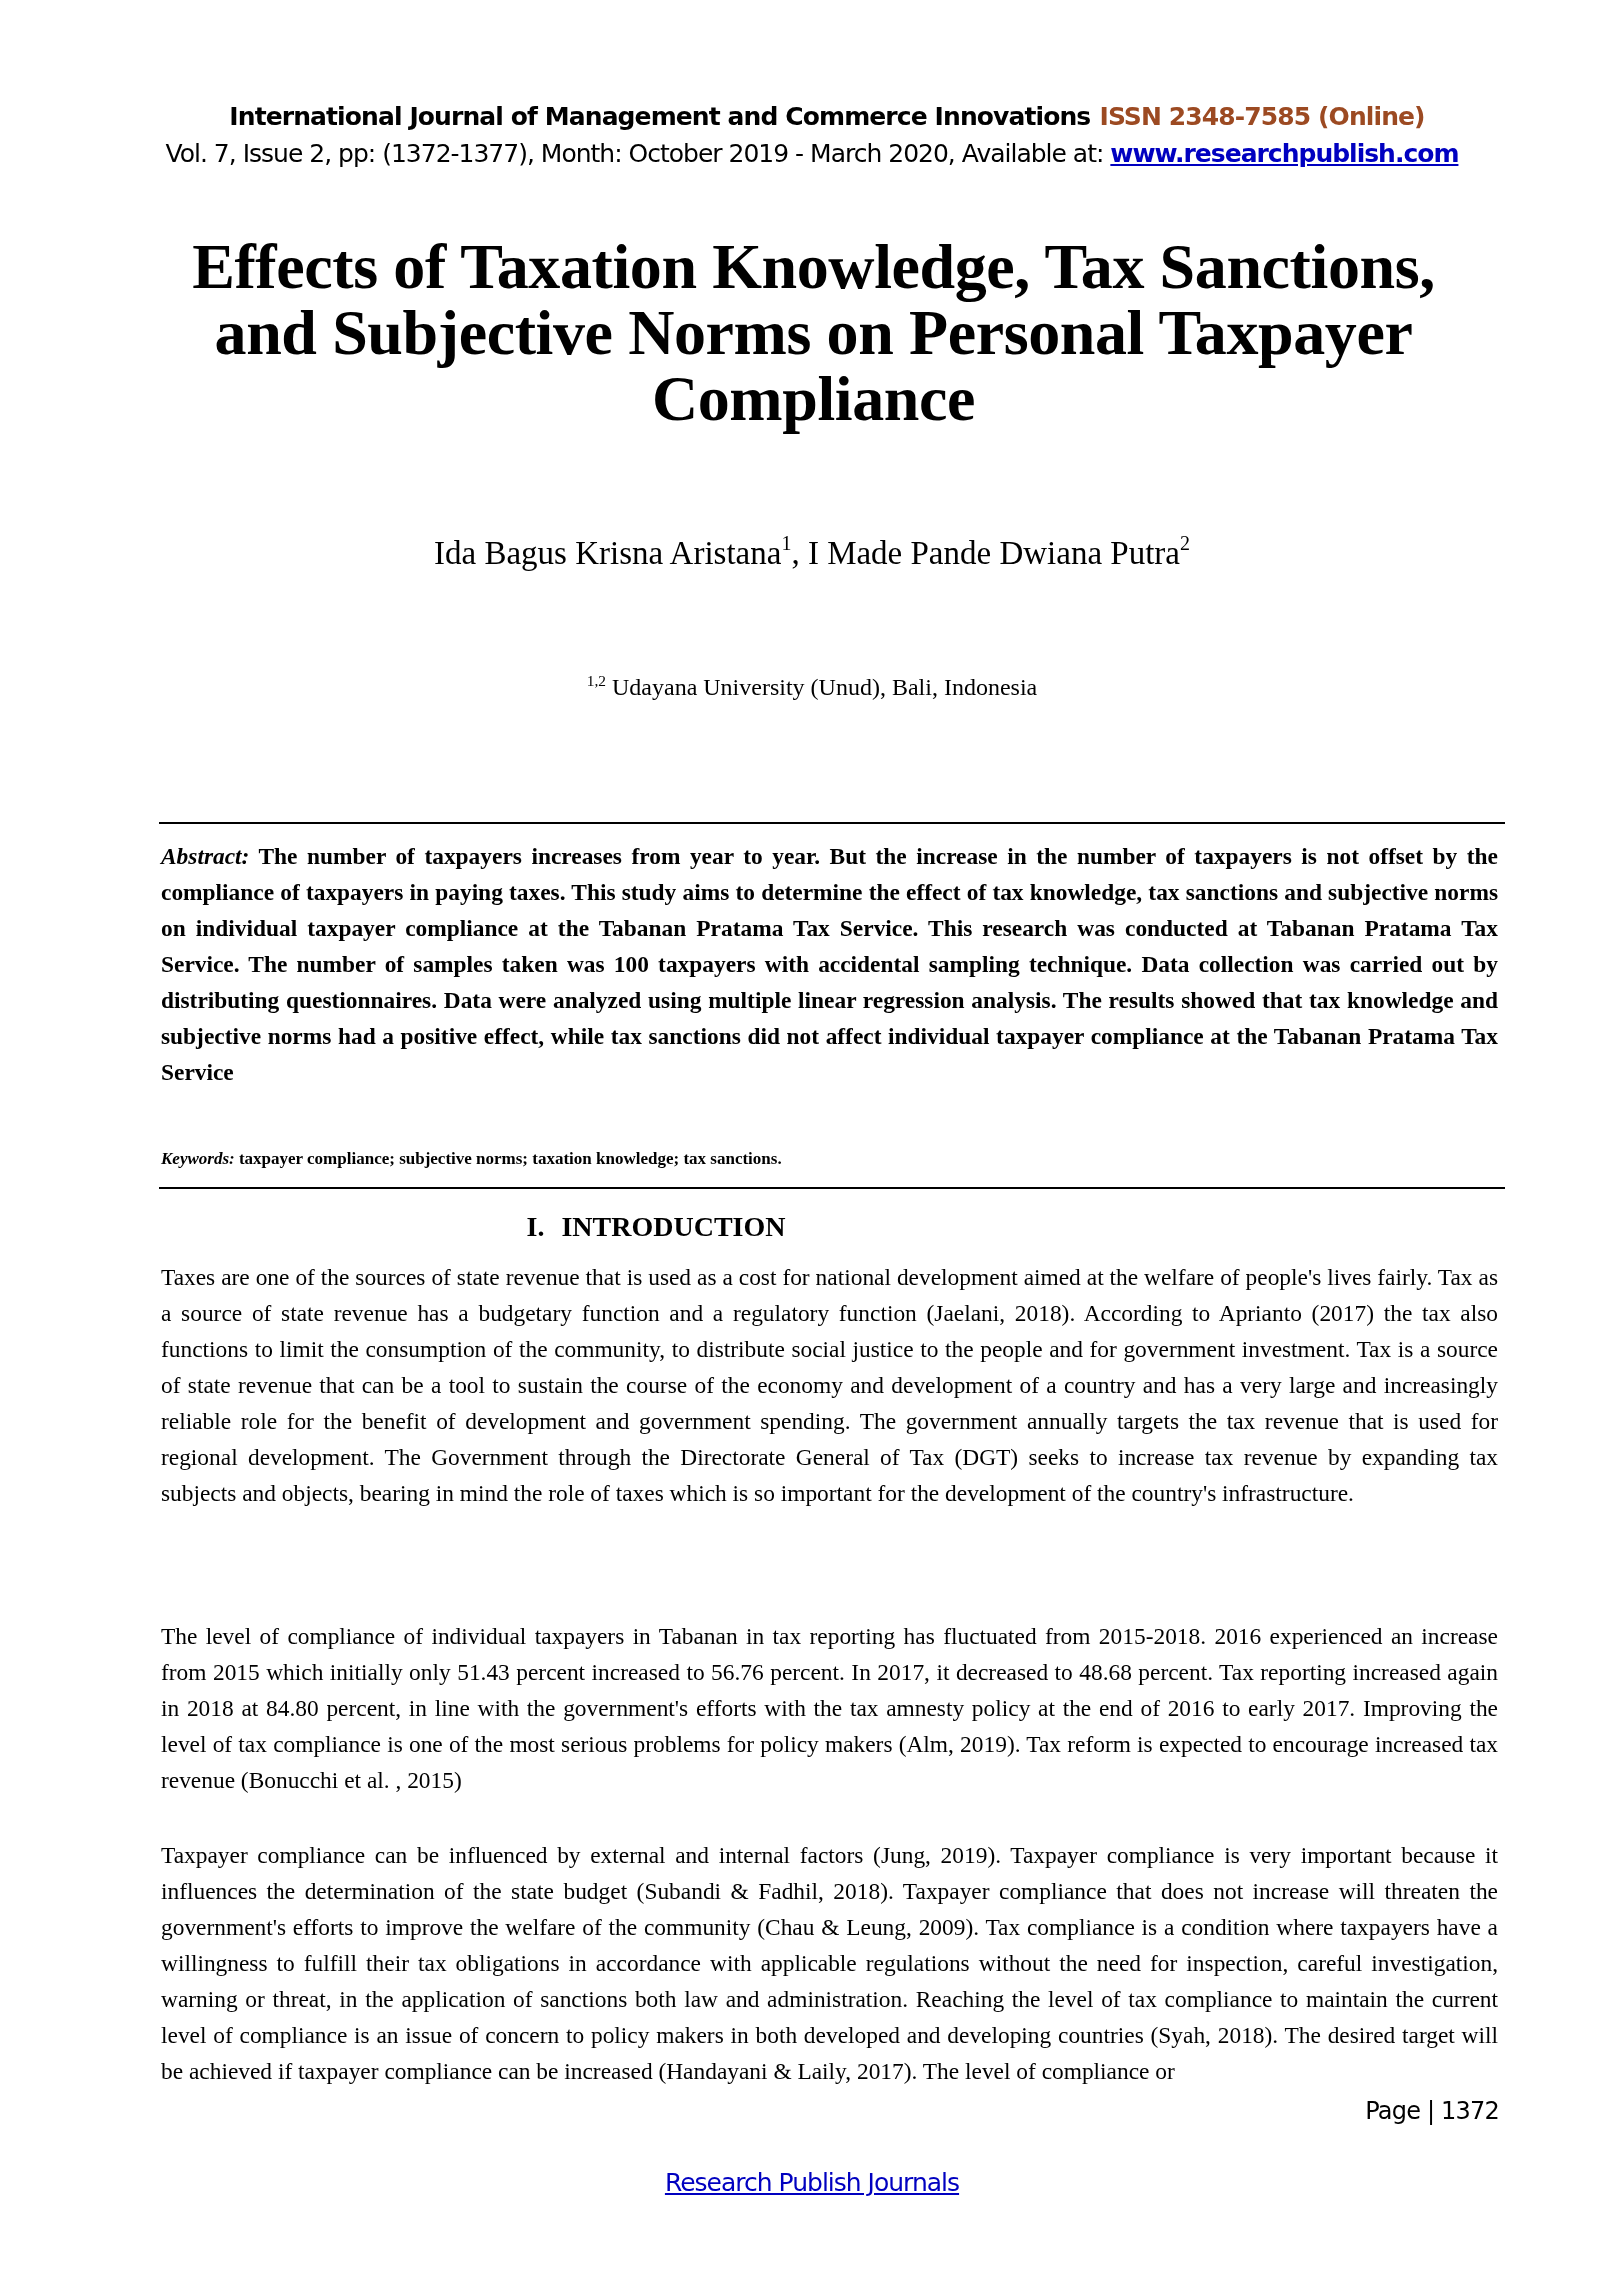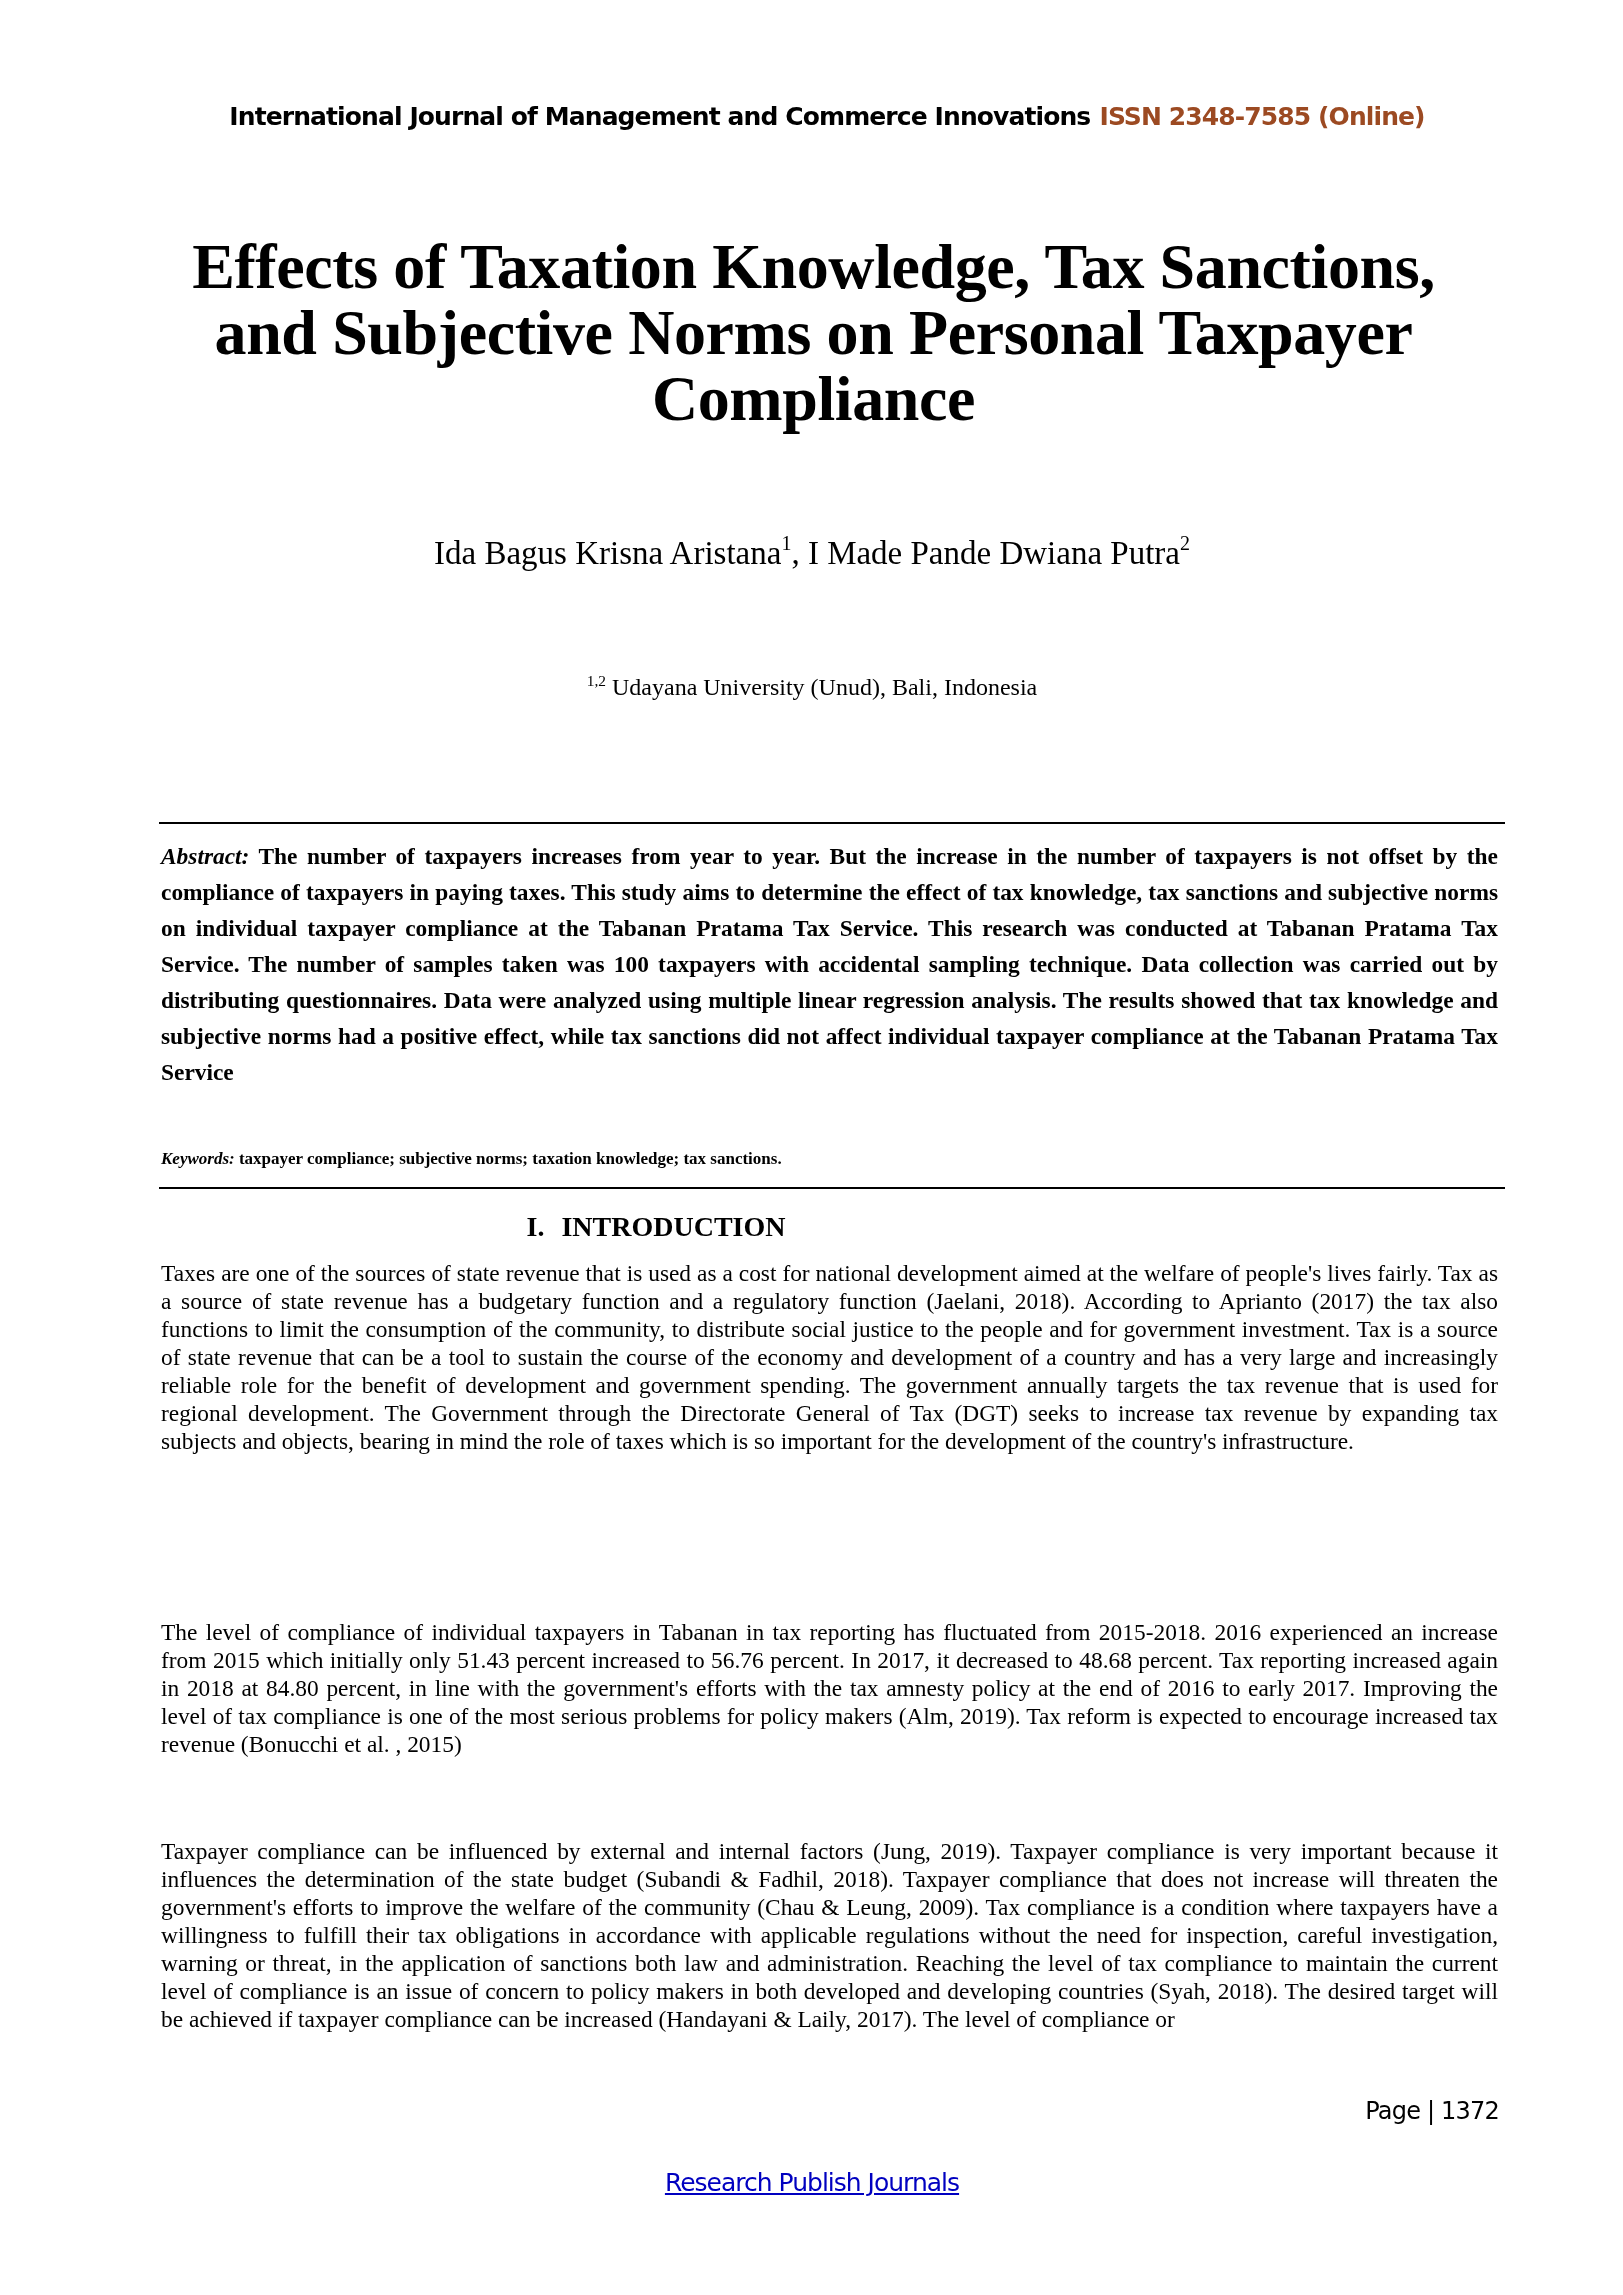--- a/index.html
+++ b/index.html
@@ -37,40 +37,43 @@
   .abstract .lbl, .keywords .lbl { font-style: italic; margin-top: 16px; }
 
   .keywords { position: absolute; left: 161px; top: 1142px; width: 1337px;
     font-family: "Liberation Serif", serif; font-weight: bold; font-size: 17px; line-height: 34px; }
 
   .section-heading { position: absolute; left: 0; top: 1208px; width: 1312px; text-align: center;
     font-family: "Liberation Serif", serif; font-weight: bold; font-size: 28px; line-height: 38px; }
   .section-heading .num { margin-right: 17px; }
 
   .body { position: absolute; left: 161px; width: 1337px;
-    font-family: "Liberation Serif", serif; font-size: 23.4px; line-height: 28px; text-align: justify; }
+    font-family: "Liberation Serif", serif; font-size: 23.4px; line-height: 36px; text-align: justify; }
   .p1 { top: 1259px; }
   .p2 { top: 1602px; margin-top: 16px; }
   .p3 { top: 1837px; }
 
   .page-number { position: absolute; right: 125px; top: 2094px;
     font-family: "DejaVu Sans", "Liberation Sans", sans-serif; font-size: 24px; letter-spacing: -0.8px; line-height: 34px; }
 
   .footer-link { position: absolute; left: 0; top: 2165px; width: 1624px; text-align: center;
     font-family: "DejaVu Sans", "Liberation Sans", sans-serif; font-size: 25px; letter-spacing: -1px; line-height: 35px; }
   .footer-link a { color: #0000c0; text-decoration: underline; }
 </style>
 </head>
 <body>
 
 <div class="page">
 
   <div class="journal-header">
     <div class="jh-line1">
       <span>International Journal of Management and Commerce Innovations</span><span class="issn">ISSN 2348-7585 (Online)</span>
+    </div>
+    <div class="jh-line2">
+      <span>Vol. 7, Issue 2, pp: (1372-1377), Month: October 2019 - March 2020, Available at: </span><a>www.researchpublish.com</a>
     </div>
   </div>
 
   <div class="title">Effects of Taxation Knowledge, Tax Sanctions, and Subjective Norms on Personal Taxpayer Compliance</div>
 
   <div class="authors">
     <span>Ida Bagus Krisna Aristana</span><sup>1</sup><span>, </span><span>I Made Pande Dwiana Putra</span><sup>2</sup>
   </div>
 
   <div class="affil affil-2">

